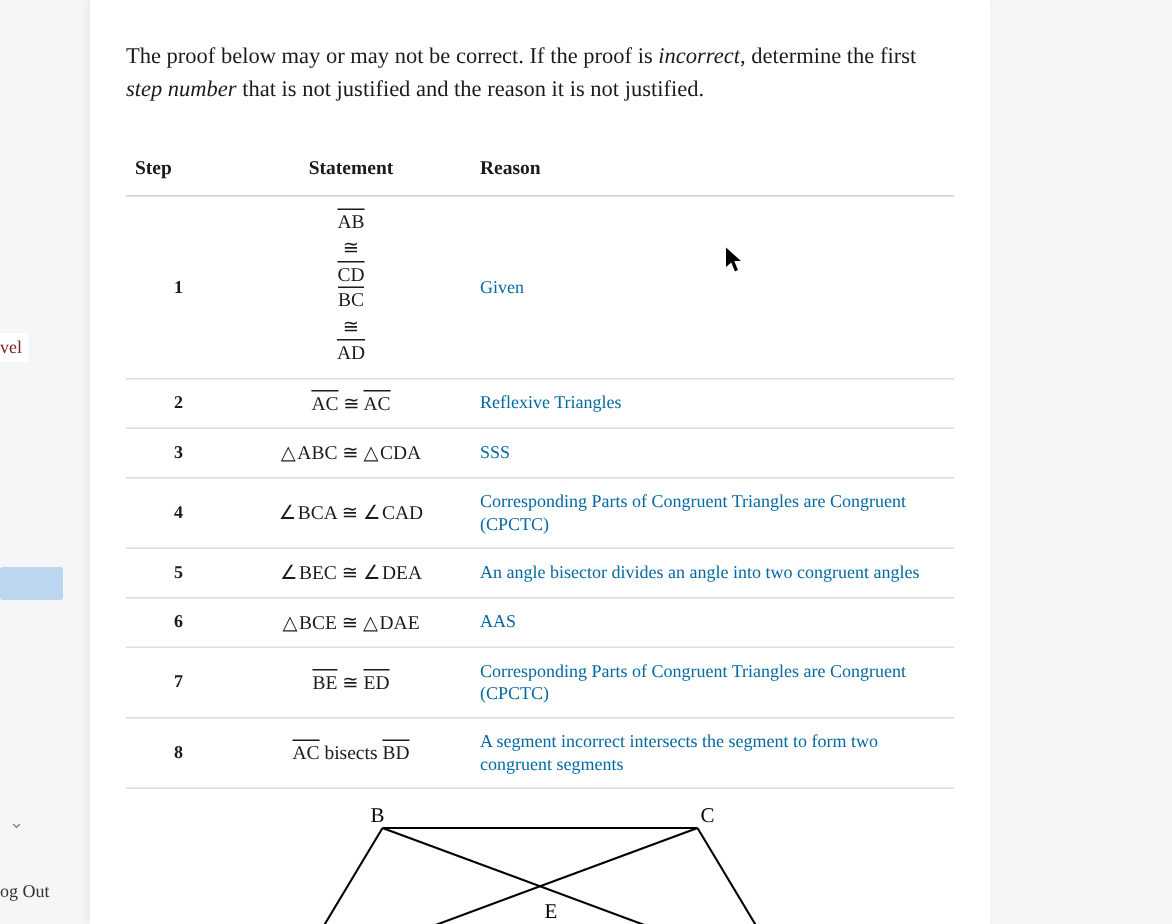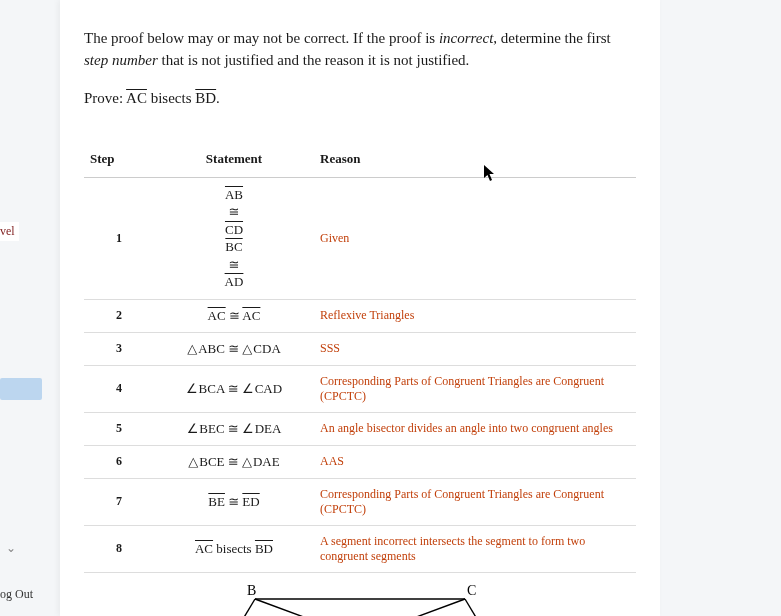--- a/index.html
+++ b/index.html
@@ -26,21 +26,21 @@
     margin-bottom: 18px;
   }
   .intro .em { font-style: italic; }
   .given, .prove {
     font-size: 15px;
     margin-bottom: 16px;
   }
   .over { text-decoration: overline; }
   table.proof {
     width: 100%;
-    margin-top: 36px;
+    margin-top: 24px;
     border-collapse: collapse;
     font-size: 12.5px;
   }
   table.proof th {
     text-align: left;
     font-weight: bold;
     font-size: 13px;
     padding: 8px 6px 10px 6px;
     border-bottom: 1px solid #ccc;
     font-family: Georgia, serif;
@@ -57,21 +57,21 @@
     font-size: 12px;
   }
   table.proof td.stmt-col {
     width: 160px;
     text-align: center;
     font-size: 13px;
   }
   table.proof td.reason-col {
     font-size: 12px;
     text-align: left;
-    color: #c2410c;
+    color: #0369a1;
   }
   .stack { display:inline-block; text-align:center; line-height:1.35;}
   .stack span { display:block; }
   .tri::before { content: "\25B3"; margin-right:1px; }
   .ang::before { content: "\2220"; margin-right:1px; }
 
   
   .side-frag-1 {
     position:absolute; left:0; top:222px; font-size:12px; color:#7f1d1d;
     background:#fff; padding:2px 4px 2px 0;
@@ -111,23 +111,20 @@
 <div class="side-chev">⌄</div>
 <div class="side-frag-2">og Out</div>
 
 <div class="page">
 
   <p class="intro">
     <span>The proof below may or may not be correct. If the proof is </span><span class="em">incorrect</span><span>, determine the first </span><span class="em">step number</span><span> that is not justified and the reason it is not justified.</span>
   </p>
 
 
-  <p class="prove">
-    <span>Prove: </span><span class="over">AC</span><span> bisects </span><span class="over">BD</span><span>.</span>
-  </p>
 
   <table class="proof">
     <thead>
       <tr>
         <th>Step</th>
         <th style="text-align:center">Statement</th>
         <th>Reason</th>
       </tr>
     </thead>
     <tbody>

